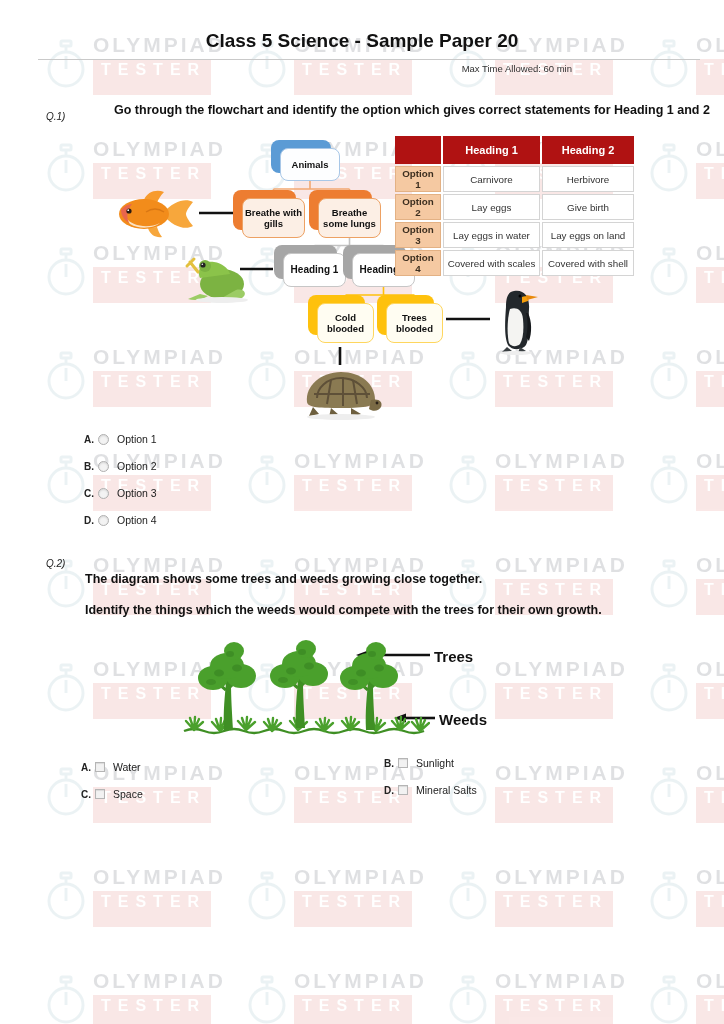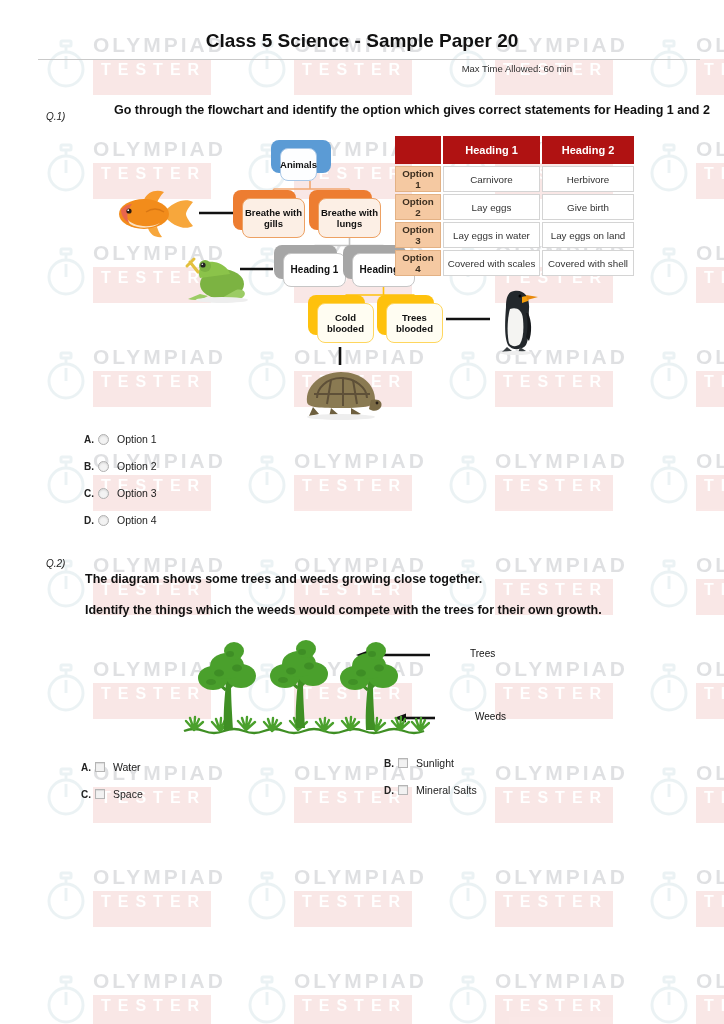--- a/index.html
+++ b/index.html
@@ -39,21 +39,21 @@
   #q2-statement2 { top:603px; left:85px; width:600px; }
 
   
   .sbox { position:absolute; z-index:2; }
   .sbox .shadow { position:absolute; left:0; top:0; border-radius:8px; }
   .sbox .front  { position:absolute; left:9px; top:8px; border-radius:8px;
                   border:1px solid; display:flex; align-items:center; justify-content:center;
                   text-align:center; font-weight:bold; font-size:9.5px; line-height:1.18; color:#111; }
   #box-animals { left:271px; top:140px; }
   #box-animals .shadow { width:60px; height:33px; background:#5b9bd5; }
-  #box-animals .front  { width:37px; height:33px; background:#fdfeff; border-color:#a8c7e7; }
+  #box-animals .front  { width:60px; height:33px; background:#fdfeff; border-color:#a8c7e7; }
   #box-gills { left:233px; top:190px; }
   #box-lungs { left:309px; top:190px; }
   #box-gills .shadow, #box-lungs .shadow { width:63px; height:40px; background:#ed7d31; }
   #box-gills .front,  #box-lungs .front  { width:63px; height:40px; background:#fcefe5; border-color:#eda163; }
   #box-h1 { left:274px; top:245px; }
   #box-h2 { left:343px; top:245px; }
   #box-h1 .shadow, #box-h2 .shadow { width:63px; height:34px; background:#a6a6a6; }
   #box-h1 .front,  #box-h2 .front  { width:63px; height:34px; background:#ffffff; border-color:#c6c6c6; font-size:10px; }
   #box-cold { left:308px; top:295px; }
   #box-warm { left:377px; top:295px; }
@@ -85,21 +85,21 @@
   .checkbox { width:10px; height:10px; border:1px solid #b5b5b5; background:#f2f2f2;
               margin-left:4px; box-shadow:inset 0 1px 1px rgba(0,0,0,0.1); }
   .opt-label { font-size:10.5px; color:#222; margin-left:8px; }
   #q1-opt-0 { left:84px; top:433px; } #q1-opt-1 { left:84px; top:460px; }
   #q1-opt-2 { left:84px; top:487px; } #q1-opt-3 { left:84px; top:514px; }
   #q2-opt-0 { left:81px; top:761px; } #q2-opt-1 { left:384px; top:757px; }
   #q2-opt-2 { left:81px; top:788px; } #q2-opt-3 { left:384px; top:784px; }
 
   
   #trees-diagram { position:absolute; left:180px; top:640px; z-index:2; }
-  .diagram-label { position:absolute; font-weight:normal; font-size:10px; z-index:2;margin-left:36px; }
+  .diagram-label { position:absolute; font-weight:bold; font-size:15px; z-index:2; }
   #label-trees { left:434px; top:648px; }
   #label-weeds { left:439px; top:711px; }
 </style>
 </head>
 <body>
 
 <div class="page">
 
   <div id="watermarks">
       <div class="wm-tile" style="left: 44px; top: 33px;">
@@ -503,21 +503,21 @@
   <div class="sbox" id="box-animals">
     <div class="shadow"></div>
     <div class="front">Animals</div>
   </div>
   <div class="sbox" id="box-gills">
     <div class="shadow"></div>
     <div class="front">Breathe with gills</div>
   </div>
   <div class="sbox" id="box-lungs">
     <div class="shadow"></div>
-    <div class="front">Breathe with lungs</div>
+    <div class="front">Breathe some lungs</div>
   </div>
   <div class="sbox" id="box-h1">
     <div class="shadow"></div>
     <div class="front">Heading 1</div>
   </div>
   <div class="sbox" id="box-h2">
     <div class="shadow"></div>
     <div class="front">Heading 2</div>
   </div>
   <div class="sbox" id="box-cold">

